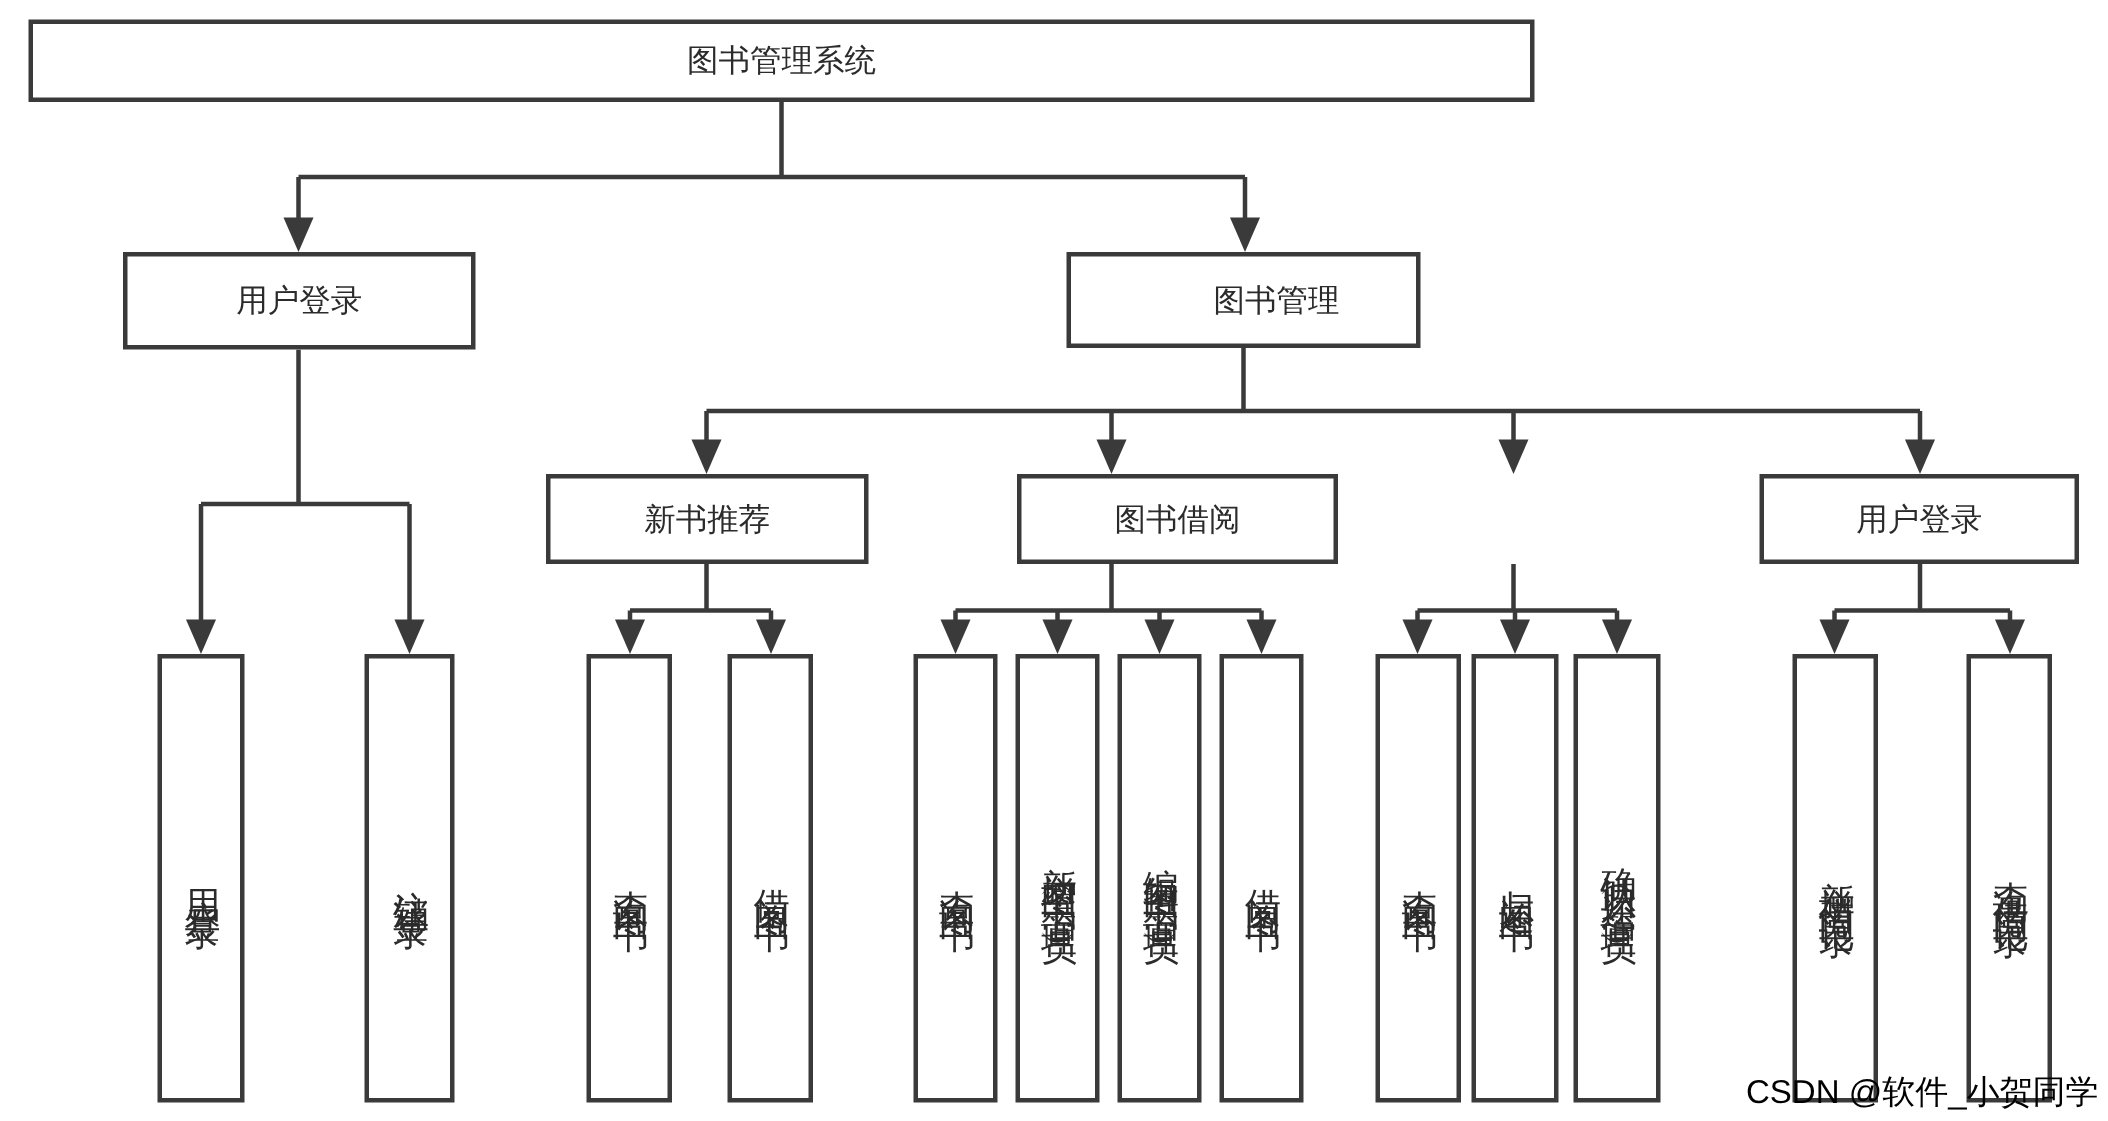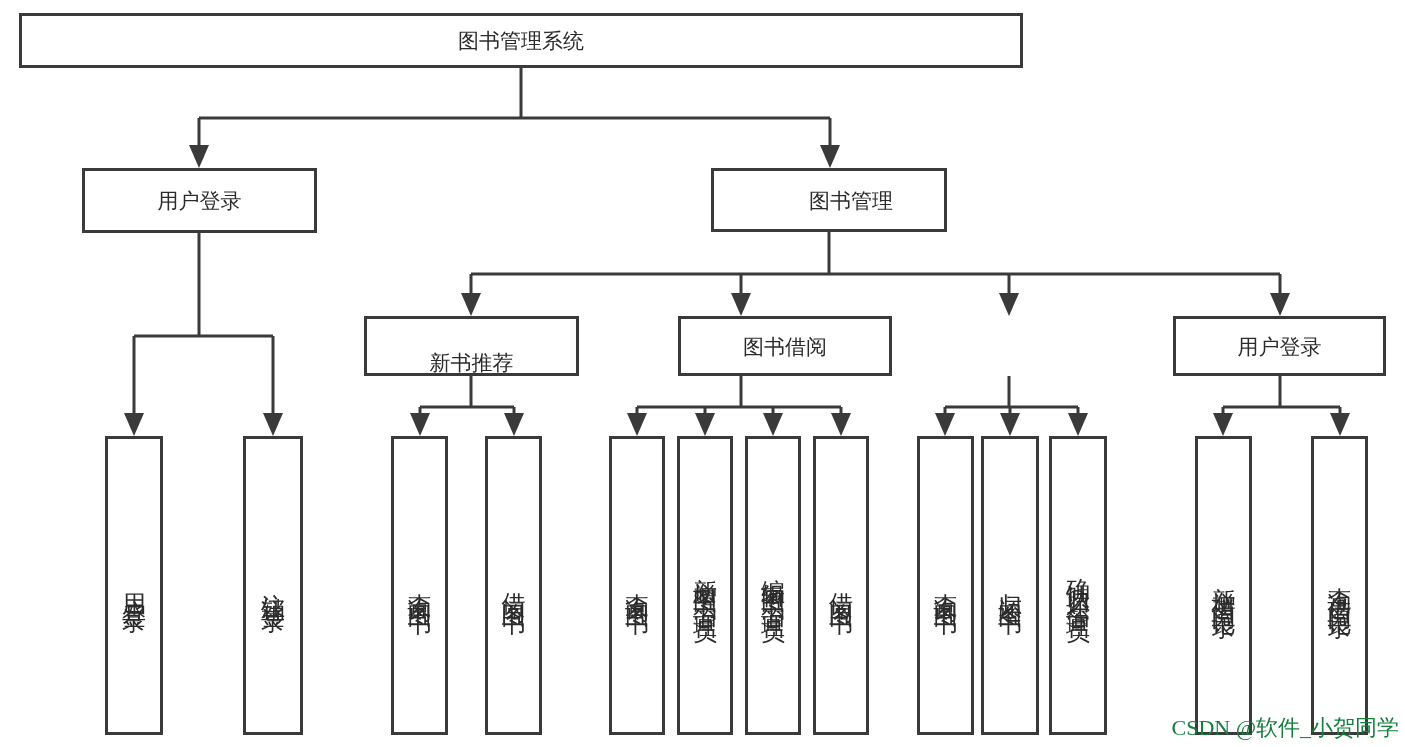--- a/index.html
+++ b/index.html
@@ -51,24 +51,23 @@
     line-height: 1;
     letter-spacing: 6px;
     color: #2b2b2b;
     white-space: nowrap;
   }
   .watermark {
     position: absolute;
     right: 6px;
     bottom: 4px;
     font-size: 22px;
-    color: #15803d;
+    color: #000000;
     z-index: 2;
     white-space: nowrap;
-    font-family: Liberation Serif, serif;
   }
 </style>
 </head>
 <body>
 
 <div class="canvas">
 
   <svg class="connectors" viewBox="0 0 1405 747" xmlns="http://www.w3.org/2000/svg">
     <g stroke="#3a3a3a" stroke-width="3" fill="none">
 
@@ -113,21 +112,21 @@
     <span class="hlabel">图书管理系统</span>
   </div>
 
   <div class="box" style="left:82px; top:168px; width:235px; height:65px;">
     <span class="hlabel">用户登录</span>
   </div>
   <div class="box" style="left:711px; top:168px; width:236px; height:64px;padding-left:44px;">
     <span class="hlabel">图书管理</span>
   </div>
 
-  <div class="box" style="left:364px; top:316px; width:215px; height:60px;align-items:flex-end;">
+  <div class="box" style="left:364px; top:316px; width:215px; height:60px;">
     <span class="hlabel">新书推荐</span>
   </div>
   <div class="box" style="left:634px; top:316px; width:214px; height:60px;margin-left:44px;">
     <span class="hlabel">图书借阅</span>
   </div>
   <div class="box" style="left:1173px; top:316px; width:213px; height:60px;">
     <span class="hlabel">用户登录</span>
   </div>
 
   <div class="box vbox" style="left:105px; top:436px; width:58px; height:299px;">

